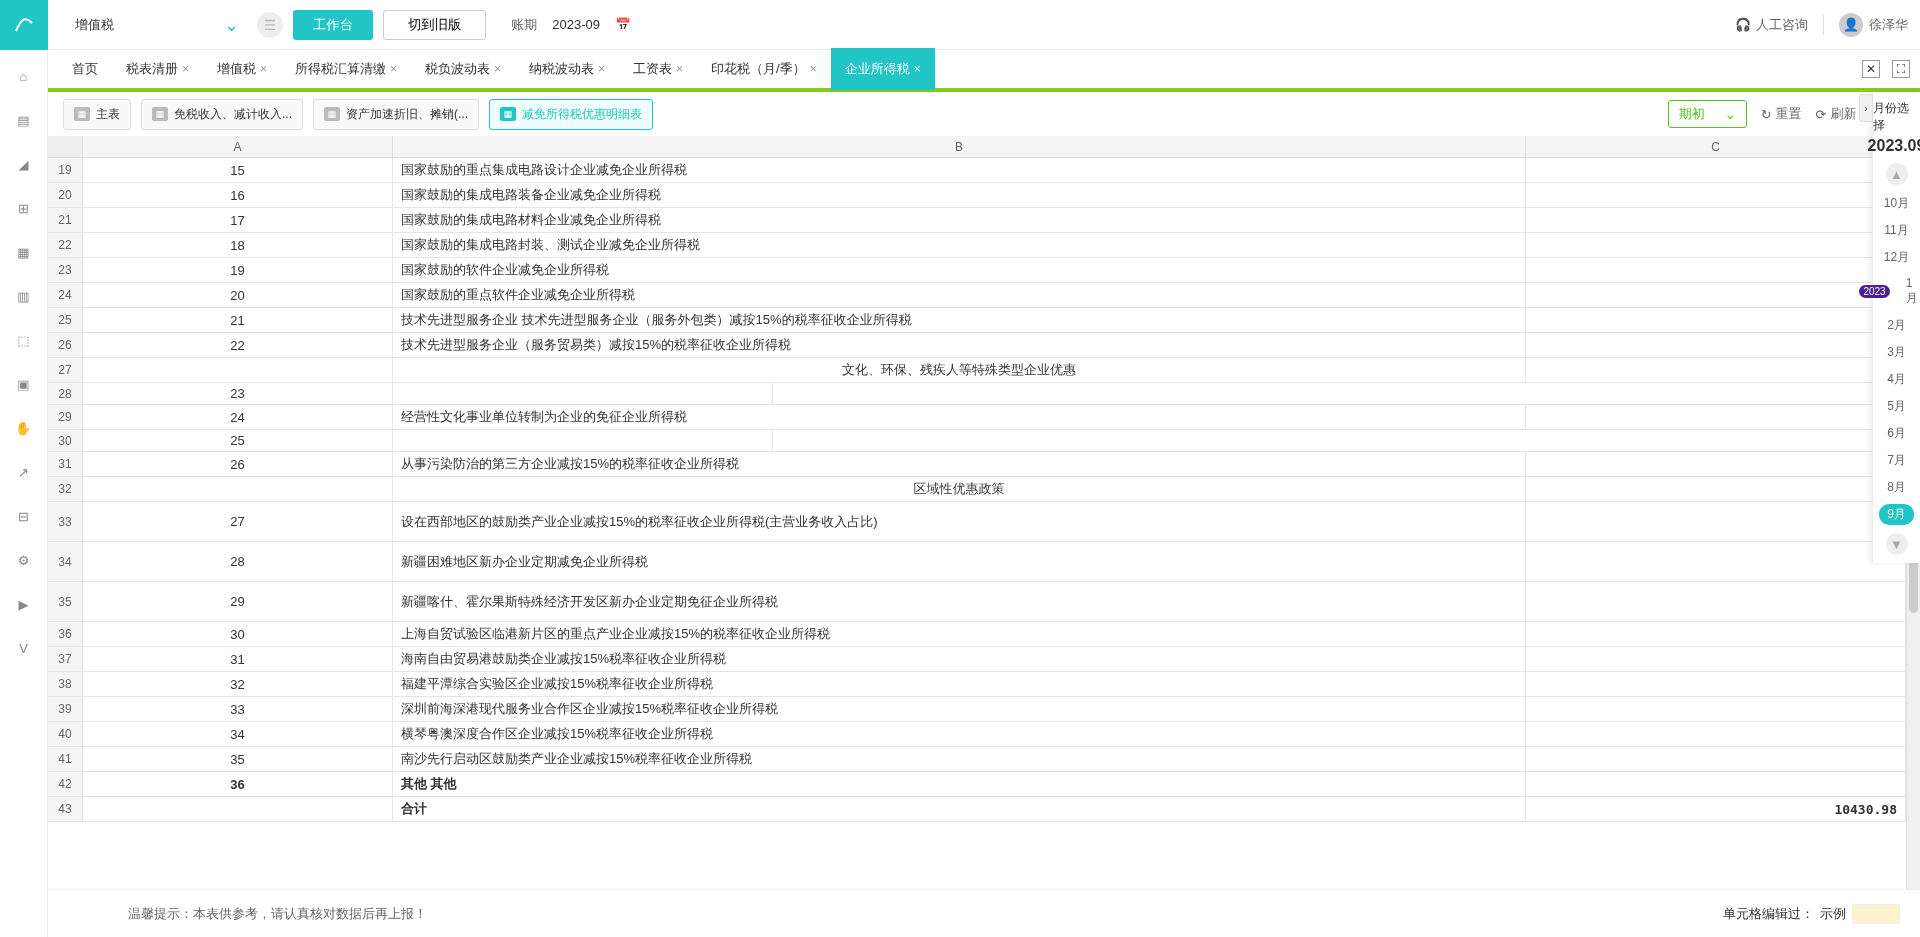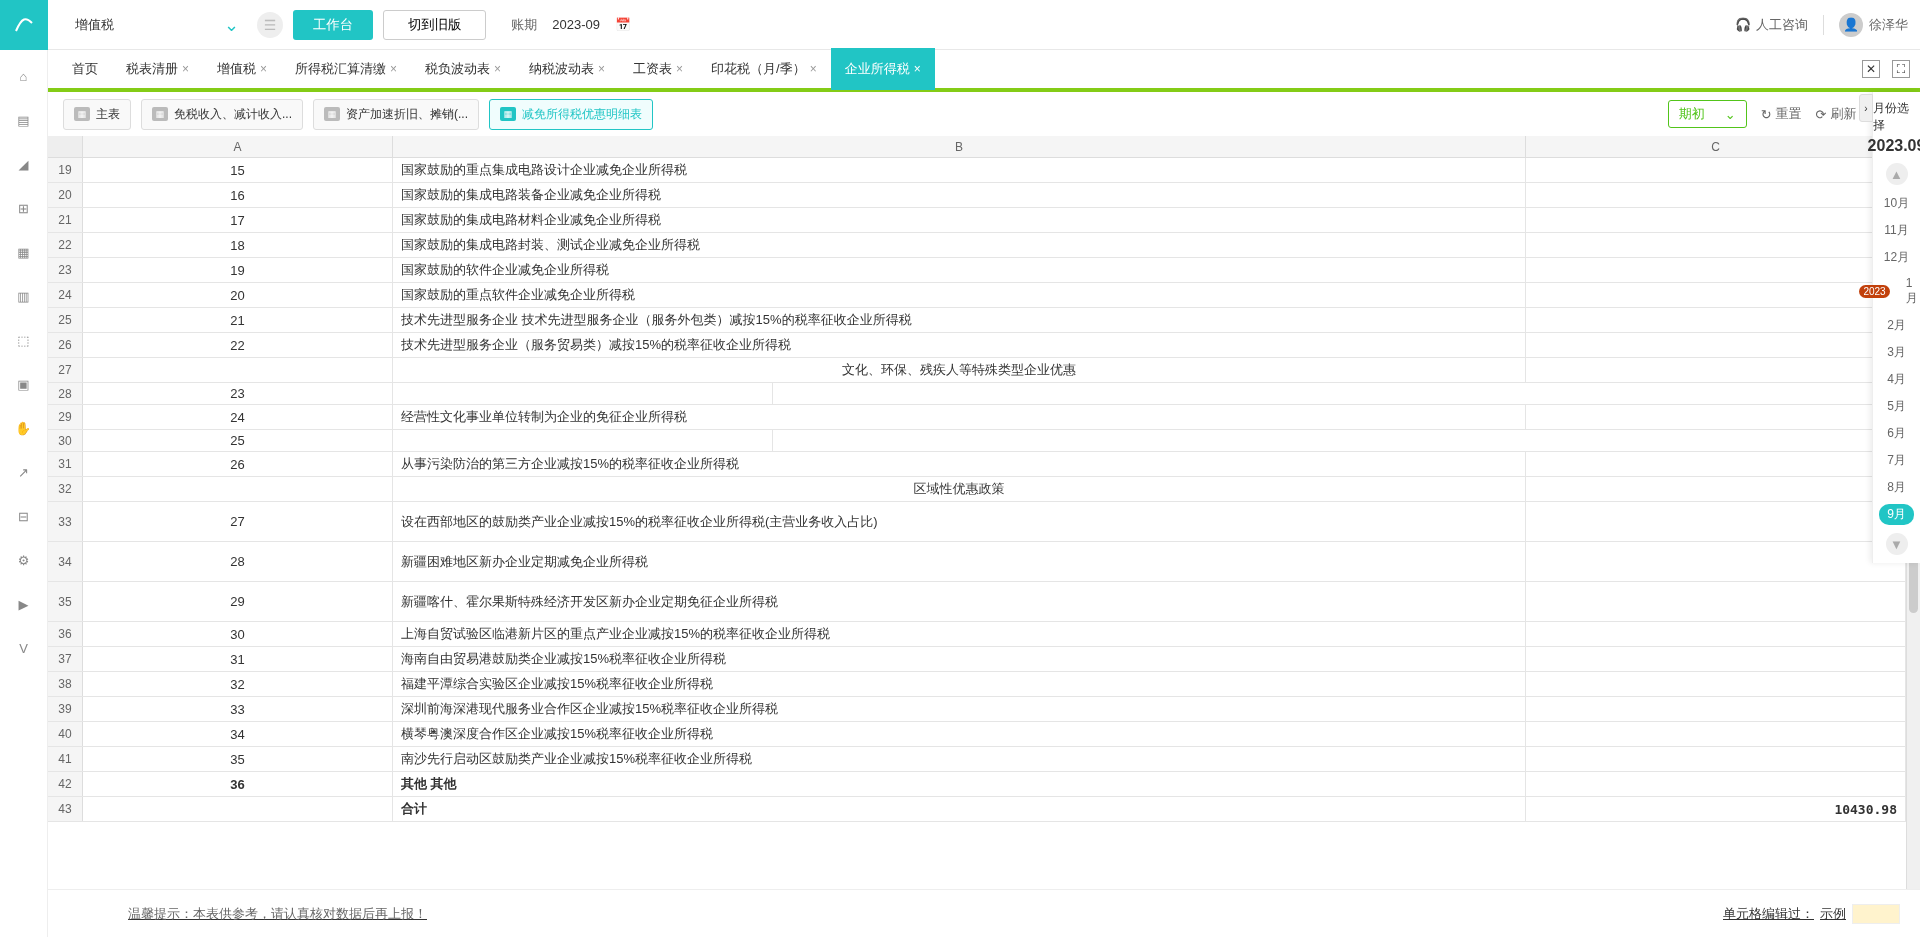--- a/index.html
+++ b/index.html
@@ -66,35 +66,35 @@
 .cell { border-right: 1px solid #e5e5e5; padding: 3px 8px; font-size: 13px; display: flex; align-items: center; }
 .cell.col-A { justify-content: center; }
 .cell.col-C { justify-content: flex-end; font-family: monospace; }
 .row.section .cell.col-B { justify-content: center; font-weight: normal; }
 .row.tall { min-height: 40px; }
 .row.bold .cell { font-weight: bold; }
 .scrollbar-v { width: 14px; background: #f0f0f0; border-left: 1px solid #ddd; position: relative; }
 .thumb { position: absolute; left: 2px; right: 2px; top: 50%; height: 100px; background: #ccc; border-radius: 6px; }
 
 
-.footer { height: 48px; border-top: 1px solid #eee; display: flex; align-items: center; padding: 0 20px; font-size: 13px; text-decoration: underline; }
+.footer { height: 48px; border-top: 1px solid #eee; display: flex; align-items: center; padding: 0 20px; font-size: 13px; }
 .footer-tip { color: #666; margin-left: 60px; }
 .footer-right { margin-left: auto; display: flex; align-items: center; gap: 6px; }
 .footer-right input { width: 48px; height: 20px; background: #fff3cd; border: 1px solid #eee; }
 
 
 .month-panel { position: absolute; right: 0; top: 92px; width: 48px; background: #fff; border-left: 1px solid #eee; box-shadow: -2px 0 6px rgba(0,0,0,0.08); display: flex; flex-direction: column; align-items: center; padding: 8px 0; z-index: 10; }
 .mp-collapse { position: absolute; left: -14px; top: 2px; width: 14px; height: 28px; background: #f0f0f0; border: 1px solid #ddd; border-radius: 3px 0 0 3px; display: flex; align-items: center; justify-content: center; font-size: 10px; cursor: pointer; }
 .mp-title { font-size: 12px; color: #333; }
 .mp-year { font-weight: bold; font-size: 16px; margin-top: 3px; }
 .mp-arrow { width: 22px; height: 22px; border-radius: 50%; background: #eee; margin-top: 8px; display: flex; align-items: center; justify-content: center; color: #aaa; cursor: pointer; }
 .mp-months { display: flex; flex-direction: column; gap: 6px; margin-top: 8px; font-size: 12px; color: #666; align-items: center; }
 .mp-month { cursor: pointer; padding: 2px 6px; }
 .mp-month.active { background: #21c5c5; color: #fff; border-radius: 10px; padding: 2px 8px; }
-.mp-badge { background: #c2410c; color: #fff; font-size: 10px; border-radius: 8px; padding: 1px 4px; position: relative; right: 10px; }
+.mp-badge { background: #4c1d95; color: #fff; font-size: 10px; border-radius: 8px; padding: 1px 4px; position: relative; right: 10px; }
 .mp-badge-row { display: flex; align-items: center; }
 </style>
 </head>
 <body>
 
 <div class="logo">
   <svg viewBox="0 0 24 24" fill="none" stroke="#fff" stroke-width="2">
       <path d="M4 18 C 10 4, 14 4, 20 10"></path>
     </svg>
 </div>

